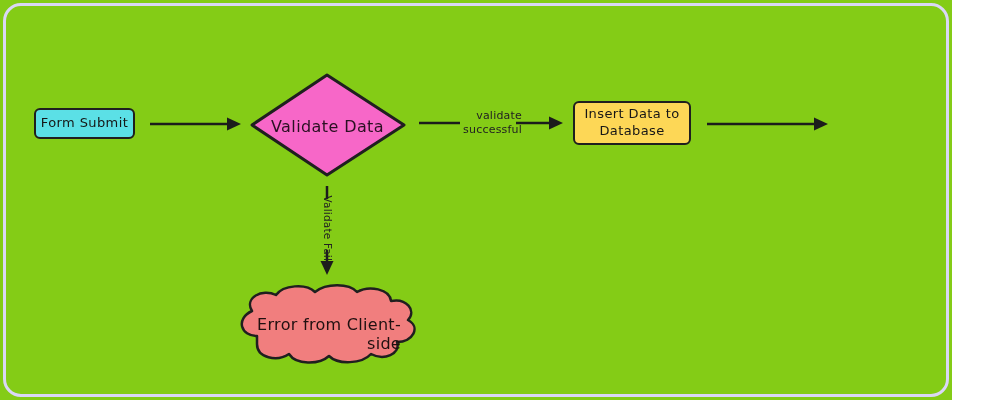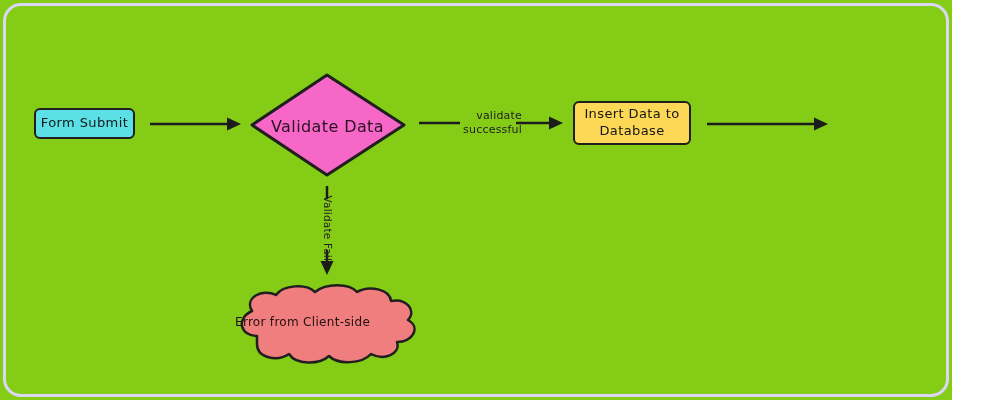--- a/index.html
+++ b/index.html
@@ -23,22 +23,22 @@
   .node-form-submit   { left:34px;  top:108px; width:101px; height:31px; background:#5be0e6; border-radius:6px; }
   .node-insert-data   { left:573px; top:101px; width:118px; height:44px; background:#fdd756; border-radius:6px; }
   .node-success       { left:840px; top:103px; width:119px; height:44px; background:#5be0e6; border-radius:9px; }
 
   .diamond-label {
     position:absolute; left:267px; top:117px; width:121px; text-align:center;
     font-size:16px; font-weight:500; letter-spacing:0.4px; color:#2a1022;
     pointer-events:none;
   }
   .cloud-label {
-    position:absolute; left:235px; top:315px; width:155px; text-align:left;
-    font-size:12px; font-weight:500; letter-spacing:0.3px; color:#201010;
+    position:absolute; left:246px; top:315px; width:155px; text-align:right;
+    font-size:16px; font-weight:500; letter-spacing:0.3px; color:#201010;
     pointer-events:none;
   }
   .edge-label-h {
     position:absolute; left:452px; top:109px; width:70px; text-align:right;
     font-size:11px; line-height:1.25; letter-spacing:0.2px; color:#222222;
   }
   .edge-label-v {
     position:absolute; left:295px; top:221px; width:64px; height:13px;
     font-size:10.5px; letter-spacing:0.2px; color:#222222; text-align:center;
     white-space:nowrap; transform:rotate(90deg); transform-origin:center;

